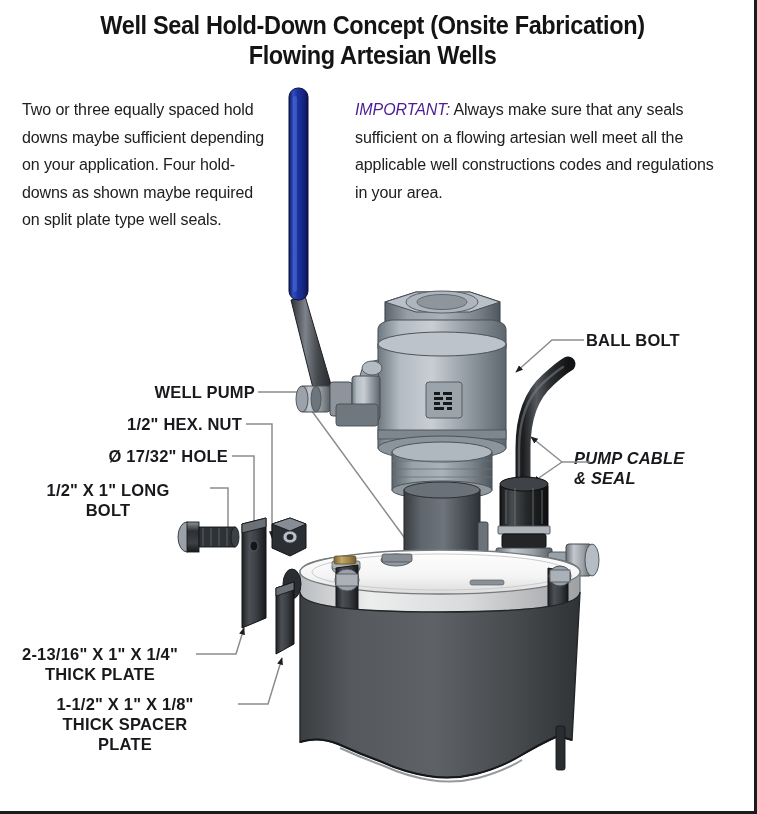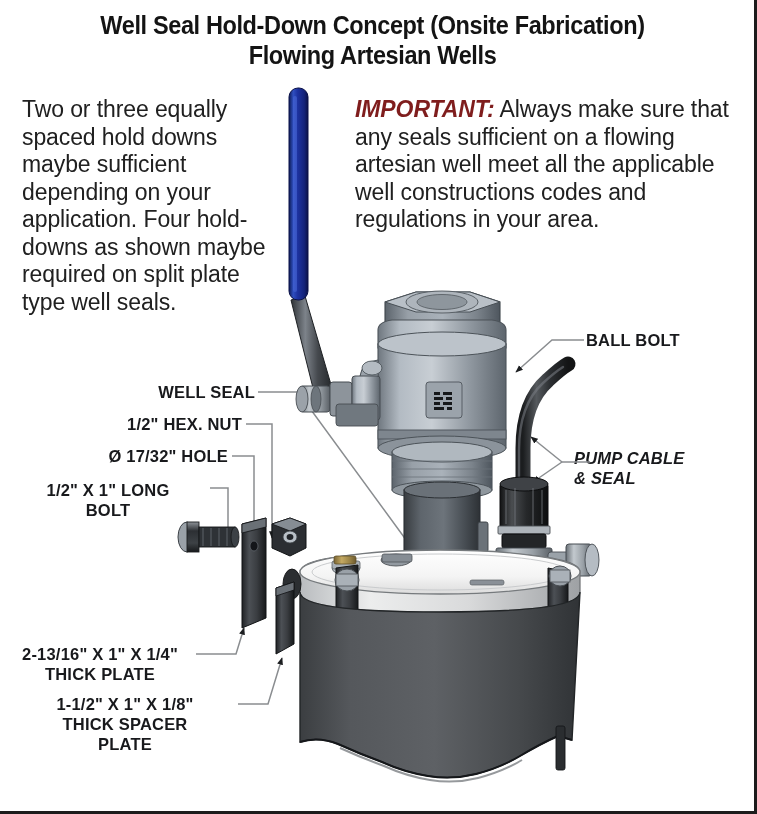--- a/index.html
+++ b/index.html
@@ -32,29 +32,29 @@
     font-stretch:condensed;
     transform:scaleX(0.94);
     transform-origin:center top;
   }
   #title-line1,#title-line2{display:block;white-space:nowrap;}
 
   
   .para{
     position:absolute;
     color:#202020;
-    font-size:23px;
+    font-size:16px;
     line-height:27.5px;
     letter-spacing:-0.1px;
   }
   #left-note{ left:22px; top:96px; width:250px; }
   #important-note{ left:355px; top:96px; width:375px; }
   #important-word{
-    color:#7f1d1d;
-    font-weight:bold;
+    color:#4c1d95;
+    font-weight:normal;
     font-style:italic;
   }
 
   
   .callout{
     position:absolute;
     color:#18191c;
     font-weight:bold;
     font-size:16.5px;
     line-height:20px;
@@ -91,21 +91,21 @@
     <span id="title-line1">Well Seal Hold-Down Concept (Onsite Fabrication)</span>
     <span id="title-line2">Flowing Artesian Wells</span>
   </div>
 
   <div class="para" id="left-note">Two or three equally spaced hold downs maybe sufficient depending on your application. Four hold-downs  as shown maybe required on split plate type well seals.</div>
 
   <div class="para" id="important-note">
     <span id="important-word">IMPORTANT:</span><span id="important-body"> Always make sure that any seals sufficient on a flowing artesian well meet all the applicable well constructions codes and regulations in your area.</span>
   </div>
 
-  <div class="callout r" id="lbl-well-seal">WELL SEAL</div>
+  <div class="callout r" id="lbl-well-seal">WELL PUMP</div>
   <div class="callout r" id="lbl-hex-nut">1/2" HEX. NUT</div>
   <div class="callout r" id="lbl-hole">Ø 17/32" HOLE</div>
   <div class="callout c" id="lbl-bolt">1/2" X 1" LONG
 BOLT</div>
   <div class="callout c" id="lbl-thick-plate">2-13/16" X 1" X 1/4"
 THICK PLATE</div>
   <div class="callout c" id="lbl-spacer">1-1/2" X 1" X 1/8"
 THICK SPACER
 PLATE</div>
   <div class="callout l" id="lbl-ball-valve">BALL BOLT</div>

